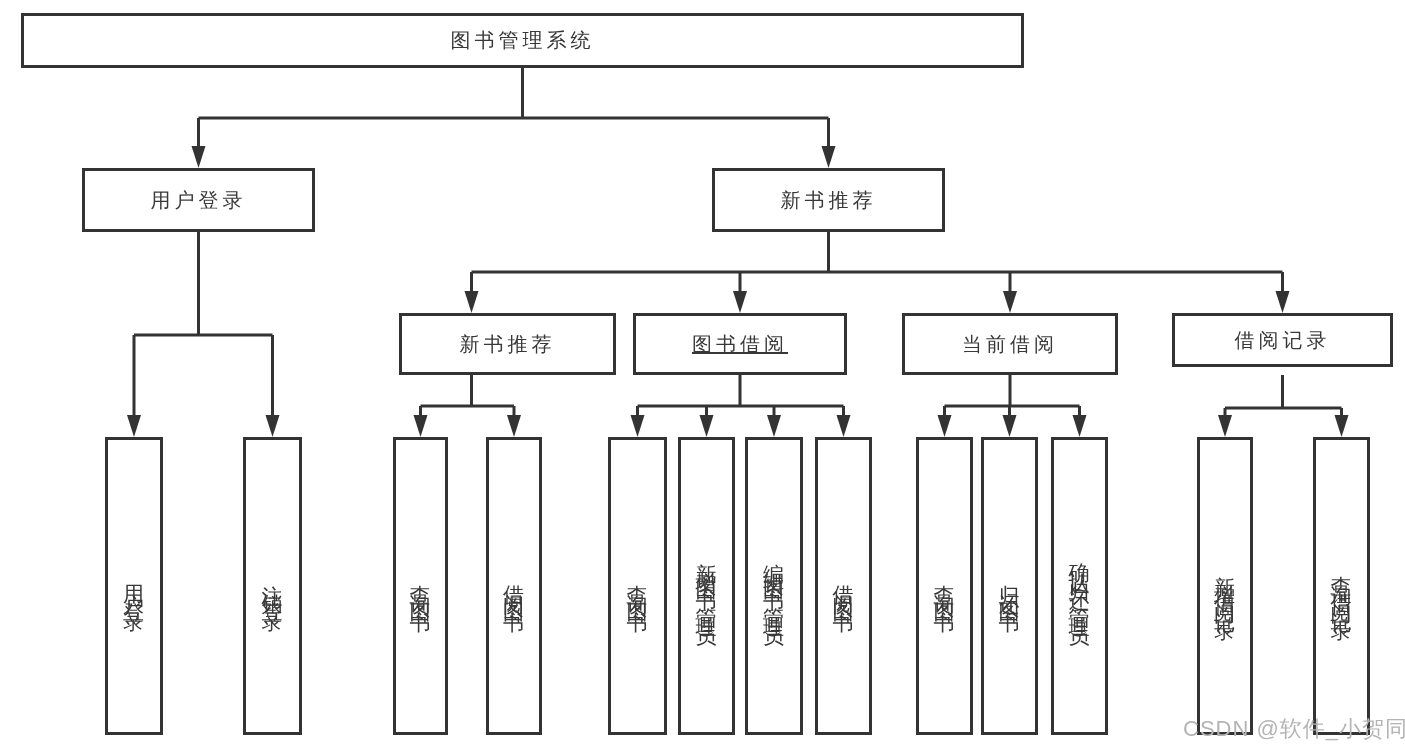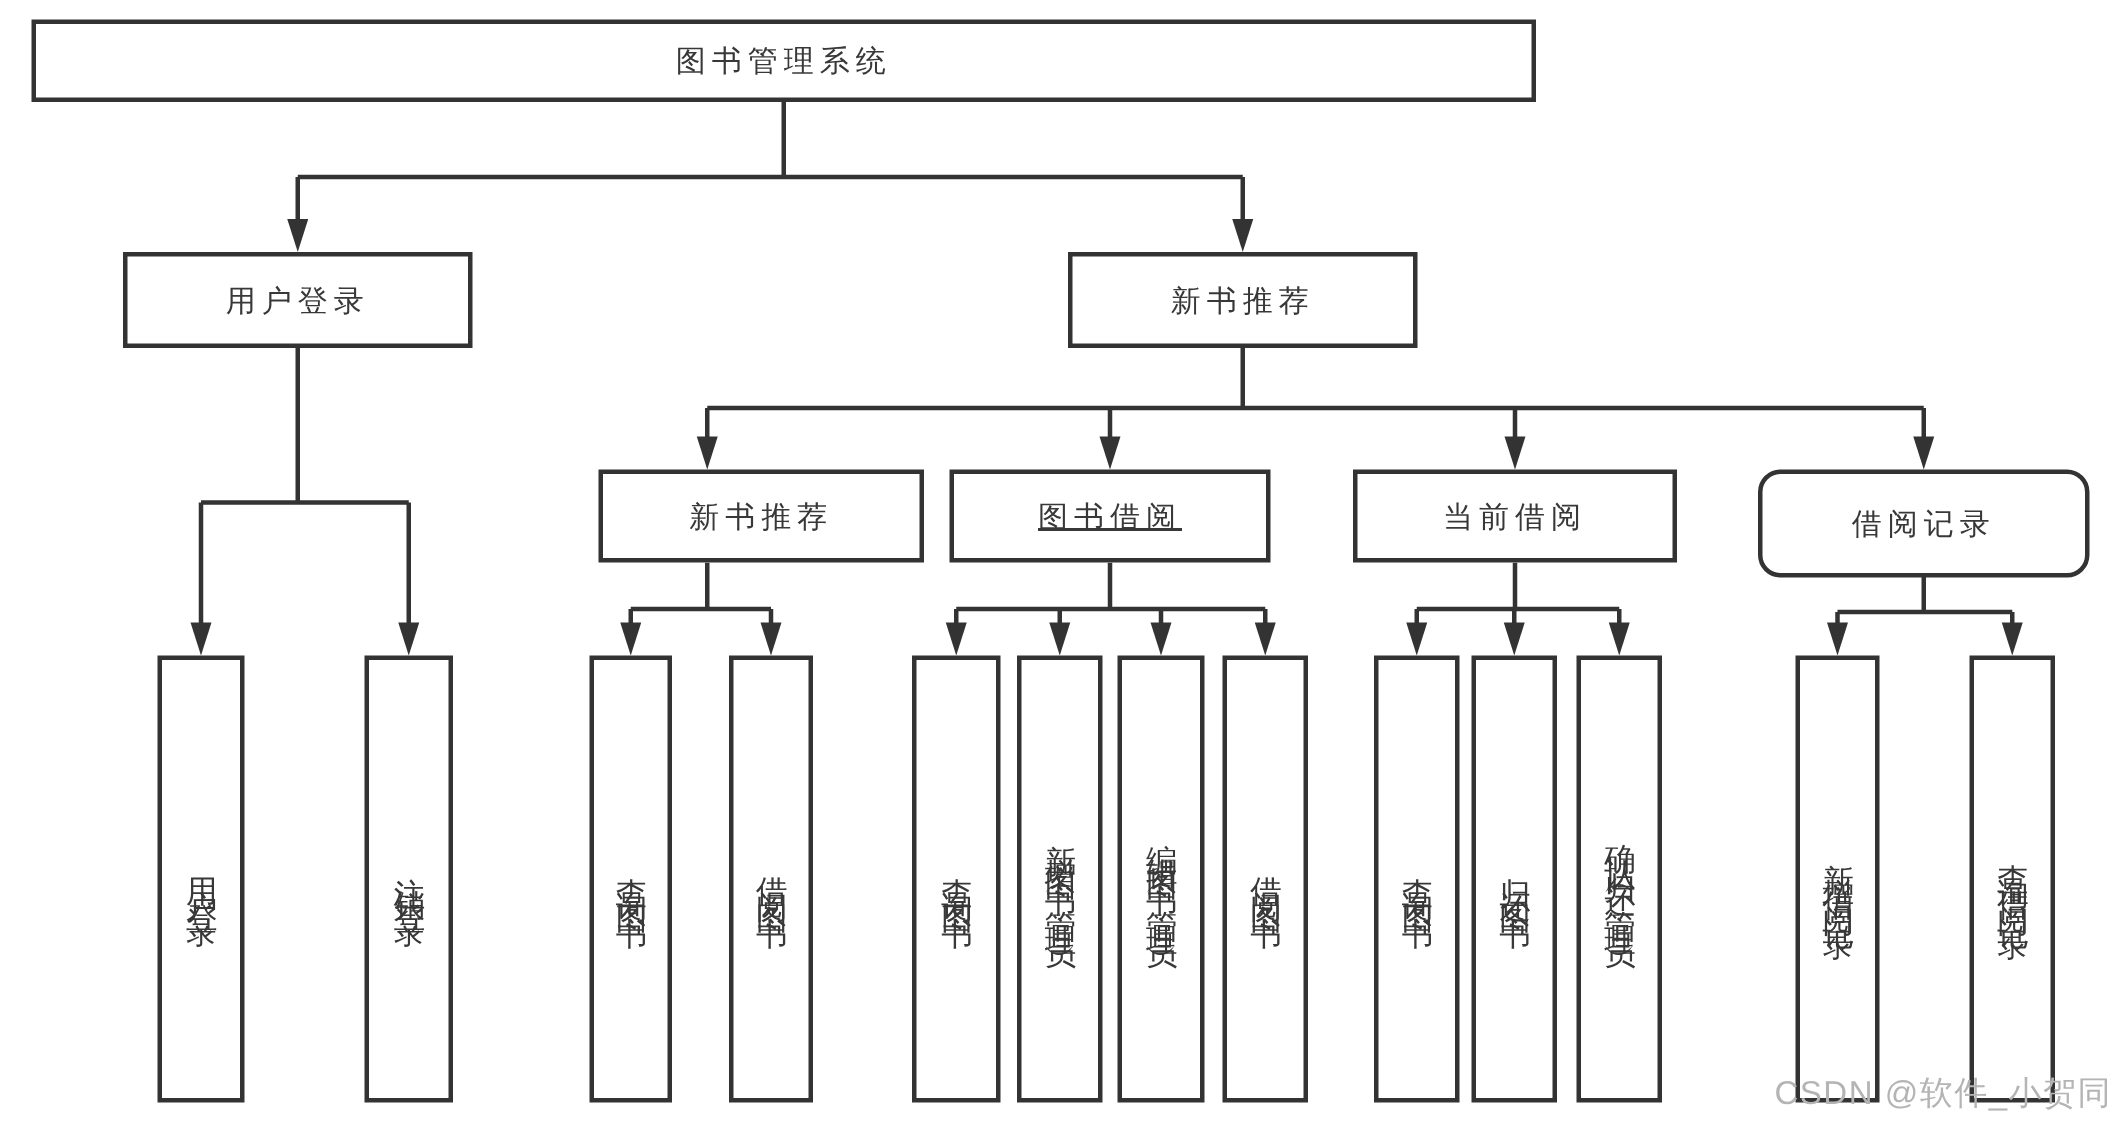--- a/index.html
+++ b/index.html
@@ -121,21 +121,21 @@
 
   <div class="box h-box" style="left:363px; top:313px; width:217px; height:62px;margin-left:36px;">
     <span>新书推荐</span>
   </div>
   <div class="box h-box" style="left:633px; top:313px; width:214px; height:62px;text-decoration:underline;">
     <span>图书借阅</span>
   </div>
   <div class="box h-box" style="left:902px; top:313px; width:216px; height:62px;">
     <span>当前借阅</span>
   </div>
-  <div class="box h-box" style="left:1172px; top:313px; width:221px; height:72px;border-radius:15px;">
+  <div class="box h-box" style="left:1172px; top:313px; width:221px; height:54px;">
     <span>借阅记录</span>
   </div>
 
   <div class="box v-box" style="left:105px; top:437px; width:58px; height:298px;">
     <span class="v-label">用户登录</span>
   </div>
   <div class="box v-box" style="left:243px; top:437px; width:59px; height:298px;">
     <span class="v-label">注销登录</span>
   </div>
 

